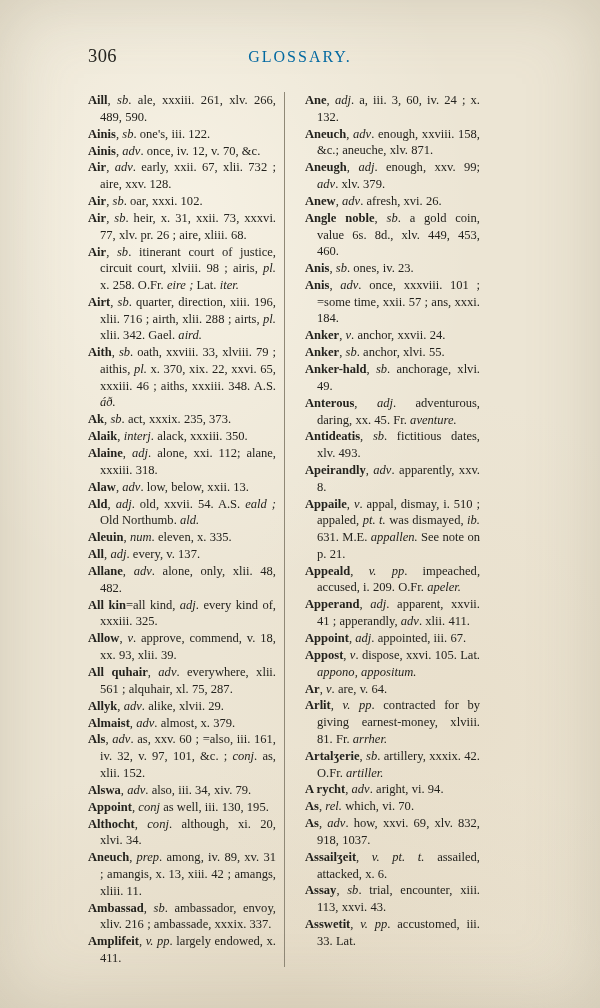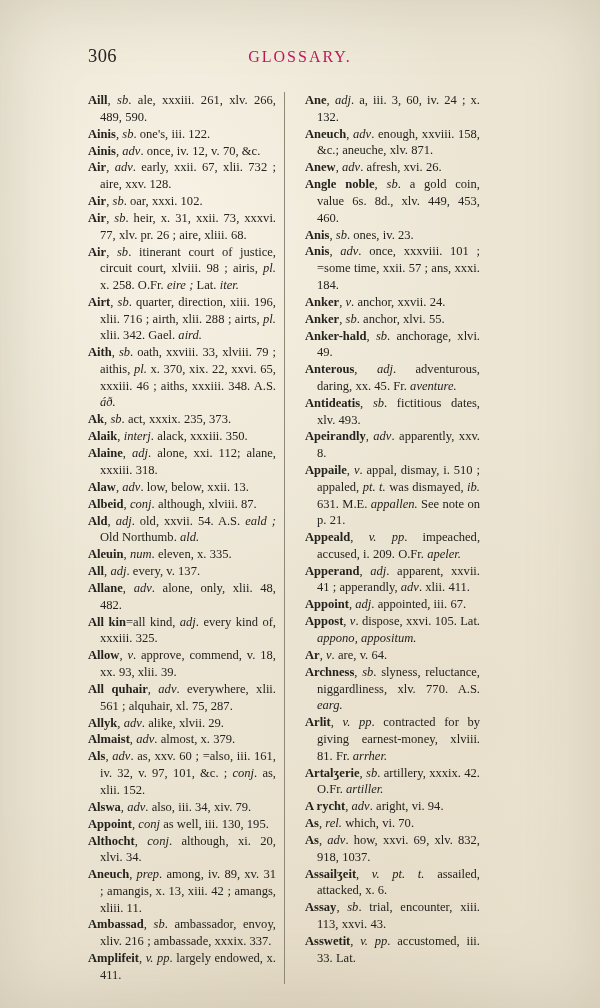--- a/index.html
+++ b/index.html
@@ -52,21 +52,21 @@
     color: #25241f;
   }
   .head-title {
     position: absolute;
     left: 0;
     top: 2px;
     width: 424px;
     text-align: center;
     font-size: 16px;
     letter-spacing: 2.0px;
-    color: #be185d;
+    color: #0369a1;
   }
   
   .columns {
     position: absolute;
     left: 88px;
     top: 92px;
     width: 424px;
     display: flex;
     gap: 0px;
   }
@@ -128,58 +128,57 @@
           <p class="entry"><b>Air</b>, <i>adv</i>. early, xxii. 67, xlii. 732 ; aire, xxv. 128.</p>
           <p class="entry"><b>Air</b>, <i>sb</i>. oar, xxxi. 102.</p>
           <p class="entry"><b>Air</b>, <i>sb</i>. heir, x. 31, xxii. 73, xxxvi. 77, xlv. pr. 26 ; aire, xliii. 68.</p>
           <p class="entry"><b>Air</b>, <i>sb</i>. itinerant court of justice, circuit court, xlviii. 98 ; airis, <i>pl.</i> x. 258. O.Fr. <i>eire ;</i> Lat. <i>iter.</i></p>
           <p class="entry"><b>Airt</b>, <i>sb</i>. quarter, direction, xiii. 196, xlii. 716 ; airth, xlii. 288 ; airts, <i>pl.</i> xlii. 342. Gael. <i>aird.</i></p>
           <p class="entry"><b>Aith</b>, <i>sb</i>. oath, xxviii. 33, xlviii. 79 ; aithis, <i>pl.</i> x. 370, xix. 22, xxvi. 65, xxxiii. 46 ; aiths, xxxiii. 348. A.S. <i>áð.</i></p>
           <p class="entry"><b>Ak</b>, <i>sb</i>. act, xxxix. 235, 373.</p>
           <p class="entry"><b>Alaik</b>, <i>interj</i>. alack, xxxiii. 350.</p>
           <p class="entry"><b>Alaine</b>, <i>adj</i>. alone, xxi. 112; alane, xxxiii. 318.</p>
           <p class="entry"><b>Alaw</b>, <i>adv</i>. low, below, xxii. 13.</p>
-          <p class="entry"><b>Albeid</b>, <i>conj</i>. although, xlviii. 87.</p>
           <p class="entry"><b>Ald</b>, <i>adj</i>. old, xxvii. 54. A.S. <i>eald ;</i> Old Northumb. <i>ald.</i></p>
           <p class="entry"><b>Aleuin</b>, <i>num</i>. eleven, x. 335.</p>
           <p class="entry"><b>All</b>, <i>adj</i>. every, v. 137.</p>
           <p class="entry"><b>Allane</b>, <i>adv</i>. alone, only, xlii. 48, 482.</p>
           <p class="entry"><b>All kin</b>=all kind, <i>adj</i>. every kind of, xxxiii. 325.</p>
           <p class="entry"><b>Allow</b>, <i>v</i>. approve, commend, v. 18, xx. 93, xlii. 39.</p>
           <p class="entry"><b>All quhair</b>, <i>adv</i>. everywhere, xlii. 561 ; alquhair, xl. 75, 287.</p>
           <p class="entry"><b>Allyk</b>, <i>adv</i>. alike, xlvii. 29.</p>
           <p class="entry"><b>Almaist</b>, <i>adv</i>. almost, x. 379.</p>
           <p class="entry"><b>Als</b>, <i>adv</i>. as, xxv. 60 ; =also, iii. 161, iv. 32, v. 97, 101, &amp;c. ; <i>conj</i>. as, xlii. 152.</p>
           <p class="entry"><b>Alswa</b>, <i>adv</i>. also, iii. 34, xiv. 79.</p>
           <p class="entry"><b>Appoint</b>, <i>conj</i> as well, iii. 130, 195.</p>
           <p class="entry"><b>Althocht</b>, <i>conj</i>. although, xi. 20, xlvi. 34.</p>
           <p class="entry"><b>Aneuch</b>, <i>prep</i>. among, iv. 89, xv. 31 ; amangis, x. 13, xiii. 42 ; amangs, xliii. 11.</p>
           <p class="entry"><b>Ambassad</b>, <i>sb</i>. ambassador, envoy, xliv. 216 ; ambassade, xxxix. 337.</p>
           <p class="entry"><b>Amplifeit</b>, <i>v. pp</i>. largely endowed, x. 411.</p>
         </div>
       <div class="col col-right">
           <p class="entry"><b>Ane</b>, <i>adj</i>. a, iii. 3, 60, iv. 24 ; x. 132.</p>
           <p class="entry"><b>Aneuch</b>, <i>adv</i>. enough, xxviii. 158, &amp;c.; aneuche, xlv. 871.</p>
+          <p class="entry"><b>Aneugh</b>, <i>adj</i>. enough, xxv. 99; <i>adv</i>. xlv. 379.</p>
           <p class="entry"><b>Anew</b>, <i>adv</i>. afresh, xvi. 26.</p>
           <p class="entry"><b>Angle noble</b>, <i>sb</i>. a gold coin, value 6s. 8d., xlv. 449, 453, 460.</p>
           <p class="entry"><b>Anis</b>, <i>sb</i>. ones, iv. 23.</p>
           <p class="entry"><b>Anis</b>, <i>adv</i>. once, xxxviii. 101 ; =some time, xxii. 57 ; ans, xxxi. 184.</p>
           <p class="entry"><b>Anker</b>, <i>v</i>. anchor, xxvii. 24.</p>
           <p class="entry"><b>Anker</b>, <i>sb</i>. anchor, xlvi. 55.</p>
           <p class="entry"><b>Anker-hald</b>, <i>sb</i>. anchorage, xlvi. 49.</p>
           <p class="entry"><b>Anterous</b>, <i>adj</i>. adventurous, daring, xx. 45. Fr. <i>aventure.</i></p>
           <p class="entry"><b>Antideatis</b>, <i>sb</i>. fictitious dates, xlv. 493.</p>
           <p class="entry"><b>Apeirandly</b>, <i>adv</i>. apparently, xxv. 8.</p>
           <p class="entry"><b>Appaile</b>, <i>v</i>. appal, dismay, i. 510 ; appaled, <i>pt. t.</i> was dismayed, <i>ib.</i> 631. M.E. <i>appallen.</i> See note on p. 21.</p>
           <p class="entry"><b>Appeald</b>, <i>v. pp</i>. impeached, accused, i. 209. O.Fr. <i>apeler.</i></p>
           <p class="entry"><b>Apperand</b>, <i>adj</i>. apparent, xxvii. 41 ; apperandly, <i>adv</i>. xlii. 411.</p>
           <p class="entry"><b>Appoint</b>, <i>adj</i>. appointed, iii. 67.</p>
           <p class="entry"><b>Appost</b>, <i>v</i>. dispose, xxvi. 105. Lat. <i>appono, appositum.</i></p>
           <p class="entry"><b>Ar</b>, <i>v</i>. are, v. 64.</p>
-          <p class="entry"><b>Archness</b>, <i>sb</i>. slyness, reluctance, niggardliness, xlv. 770. A.S. <i>earg.</i></p>
           <p class="entry"><b>Arlit</b>, <i>v. pp</i>. contracted for by giving earnest-money, xlviii. 81. Fr. <i>arrher.</i></p>
           <p class="entry"><b>Artalʒerie</b>, <i>sb</i>. artillery, xxxix. 42. O.Fr. <i>artiller.</i></p>
           <p class="entry"><b>A rycht</b>, <i>adv</i>. aright, vi. 94.</p>
           <p class="entry"><b>As</b>, <i>rel.</i> which, vi. 70.</p>
           <p class="entry"><b>As</b>, <i>adv</i>. how, xxvi. 69, xlv. 832, 918, 1037.</p>
           <p class="entry"><b>Assailʒeit</b>, <i>v. pt. t.</i> assailed, attacked, x. 6.</p>
           <p class="entry"><b>Assay</b>, <i>sb</i>. trial, encounter, xiii. 113, xxvi. 43.</p>
           <p class="entry"><b>Asswetit</b>, <i>v. pp</i>. accustomed, iii. 33. Lat. </p>
         </div>
     </div>

